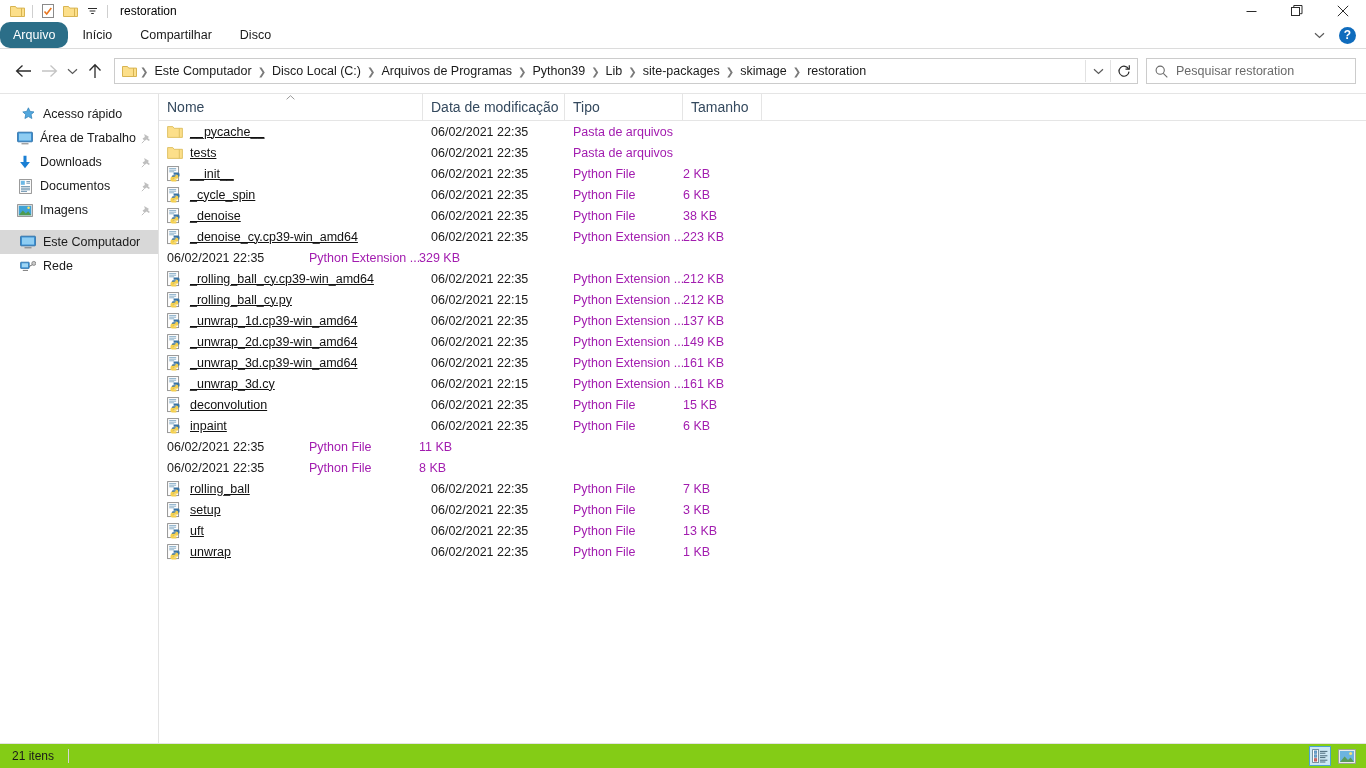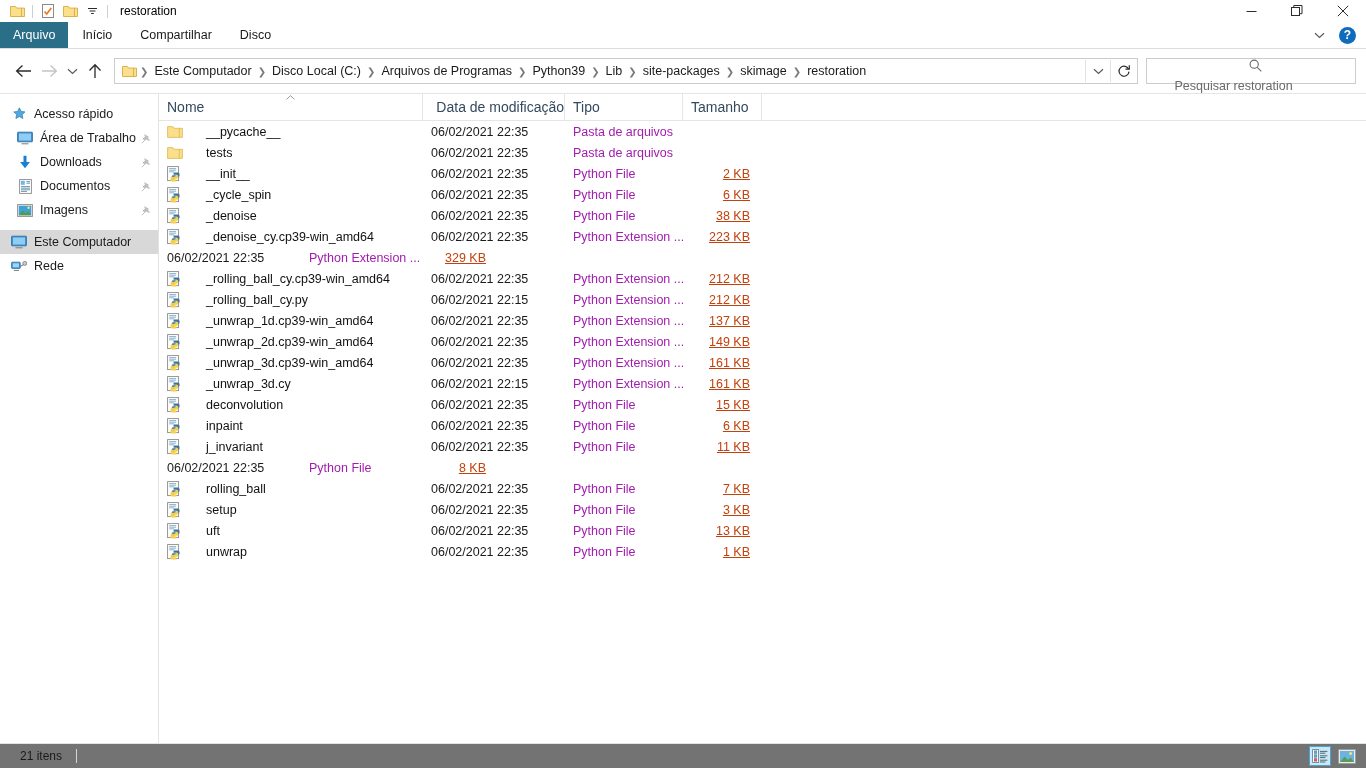--- a/index.html
+++ b/index.html
@@ -56,20 +56,21 @@
   }
   .tab {
     display: flex; align-items: center;
     padding: 0 14px;
     font-size: 12.5px; color: #1a1a1a;
     height: 26px;
   }
   .tab.file {
     background: #2b6e88; color: #ffffff;
     padding: 0 13px;
+    border-radius: 10px;
   }
   .ribbon-right {
     position: absolute; right: 4px; top: 0;
     height: 26px; display: flex; align-items: center; gap: 8px;
   }
   .help-btn {
     width: 17px; height: 17px; border-radius: 50%;
     background: #0f6cbd; color: #fff;
     font-size: 12px; font-weight: bold;
     display: flex; align-items: center; justify-content: center;
@@ -118,21 +119,20 @@
   .addr-refresh {
     width: 26px; height: 22px;
     display: flex; align-items: center; justify-content: center;
     border-left: 1px solid #e2e2e2;
   }
   .search-wrap {
     width: 200px; height: 24px; margin-left: 8px;
     border: 1px solid #cccccc; background: #fff;
     display: flex; align-items: center; gap: 6px;
     padding-left: 8px;
-    flex-direction: column;
   }
   .search-input {
     border: none; outline: none; flex: 1;
     font-size: 12.5px; color: #5a5a5a;
     font-family: "Liberation Sans", sans-serif;
     background: transparent;
   }
   .search-input::placeholder { color: #6a6a6a; }
 
   
@@ -157,67 +157,67 @@
     position: relative;
   }
   .nav-item.selected { background: #d8d8d8; }
   .nav-ico {
     width: 18px; height: 18px; margin-right: 6px;
     display: flex; align-items: center; justify-content: center;
     flex: 0 0 18px;
   }
   .nav-label { white-space: nowrap; }
   .pin { margin-left: auto; opacity: 0.55; display: flex; align-items: center; }
-  .lvl0 { padding-left: 10px; }
+  .lvl0 { padding-left: 19px; }
   .lvl1 { padding-left: 16px; }
 
   
   .content { flex: 1; display: flex; flex-direction: column; min-width: 0; background:#fff; }
   .colhead {
     height: 26px; min-height: 26px;
     display: flex; align-items: stretch;
     border-bottom: 1px solid #e5e5e5;
     position: relative;
   }
   .col {
     font-size: 14px; color: #34495e;
     display: flex; align-items: center;
     padding-left: 8px;
     border-right: 1px solid #e5e5e5;
     box-sizing: border-box;
     position: relative;
   }
   .col-name   { width: 264px; }
-  .col-date   { width: 142px; justify-content: flex-end; }
+  .col-date   { width: 142px; }
   .col-type   { width: 118px; }
   .col-size   { width: 79px; }
   .sort-arrow {
     position: absolute; left: 0; right: 0; top: 1px;
     display: flex; justify-content: center;
     color: #8a8a8a; font-size: 9px; line-height: 9px;
   }
   .rows { flex: 1; overflow: hidden; }
   .row {
     height: 21px; display: flex; align-items: center;
     font-size: 12.5px; color: #111;
   }
   .cell { box-sizing: border-box; overflow: hidden; white-space: nowrap; }
-  .c-name { width: 264px; display: flex; align-items: center; padding-left: 8px; gap: 23px; }
+  .c-name { width: 264px; display: flex; align-items: center; padding-left: 8px; gap: 7px; text-decoration: underline; }
   .c-date { width: 142px; padding-left: 8px; color: #1a1a1a; }
   .c-type { width: 118px; padding-left: 8px; color: #a21caf; }
-  .c-size { width: 79px; padding-right: 12px; text-align: right; color: #c2410c; text-decoration: underline; }
+  .c-size { width: 79px; padding-right: 12px; text-align: left; color: #a21caf; }
   .file-ico { width: 16px; height: 16px; flex: 0 0 16px; display: flex; align-items:center; justify-content:center;}
 
   
   .statusbar {
     height: 24px; min-height: 24px;
     border-top: 1px solid #e3e3e3;
     display: flex; align-items: center;
-    padding: 0 12px;
-    background: #737373;
+    padding: 0 4px;
+    background: #84cc16;
     position: relative;
   }
   .status-text { font-size: 12px; color: #1a1a1a; padding-left: 8px; }
   .status-sep { width: 1px; height: 14px; background: #d5d5d5; margin-left: 14px; }
   .view-btns {
     position: absolute; right: 8px; top: 0; height: 24px;
     display: flex; align-items: center; gap: 5px;
   }
   .view-btn {
     width: 22px; height: 20px;
@@ -713,31 +713,20 @@
                   <path d="M9.4 15.4H5.2c-1 0-1.7-.6-1.7-1.6v-1.6c0-.9.7-1.5 1.7-1.5h1.9c.9 0 1.6-.6 1.6-1.4v-.6h1.3c.8 0 1.3.8 1.3 2 0 1.3-.5 2-1.3 2H6.4v.5h3z" fill="#f5d04f"></path>
                 </svg>
               </span>
               <span>inpaint</span>
             </div>
             <div class="cell c-date">06/02/2021 22:35</div>
             <div class="cell c-type">Python File</div>
             <div class="cell c-size">6 KB</div>
           </div>
           <div class="row">
-            <div class="cell c-name">
-              <span class="file-ico">
-                <svg width="16" height="16" viewBox="0 0 16 16">
-                  <rect x="0.6" y="0.6" width="11" height="14" fill="#ffffff" stroke="#8a8a8a" stroke-width="0.9"></rect>
-                  <path d="M2.2 2.6h7M2.2 4.2h7M2.2 5.8h5" stroke="#7fa8c4" stroke-width="0.9"></path>
-                  <path d="M6.6 6.6h4.2c1 0 1.7.6 1.7 1.6v1.6c0 .9-.7 1.5-1.7 1.5H8.9c-.9 0-1.6.6-1.6 1.4v.6H6c-.8 0-1.3-.8-1.3-2 0-1.3.5-2 1.3-2h3.6v-.5H6.6z" fill="#3873a4"></path>
-                  <path d="M9.4 15.4H5.2c-1 0-1.7-.6-1.7-1.6v-1.6c0-.9.7-1.5 1.7-1.5h1.9c.9 0 1.6-.6 1.6-1.4v-.6h1.3c.8 0 1.3.8 1.3 2 0 1.3-.5 2-1.3 2H6.4v.5h3z" fill="#f5d04f"></path>
-                </svg>
-              </span>
-              <span>j_invariant</span>
-            </div>
             <div class="cell c-date">06/02/2021 22:35</div>
             <div class="cell c-type">Python File</div>
             <div class="cell c-size">11 KB</div>
           </div>
           <div class="row">
             <div class="cell c-date">06/02/2021 22:35</div>
             <div class="cell c-type">Python File</div>
             <div class="cell c-size">8 KB</div>
           </div>
           <div class="row">

